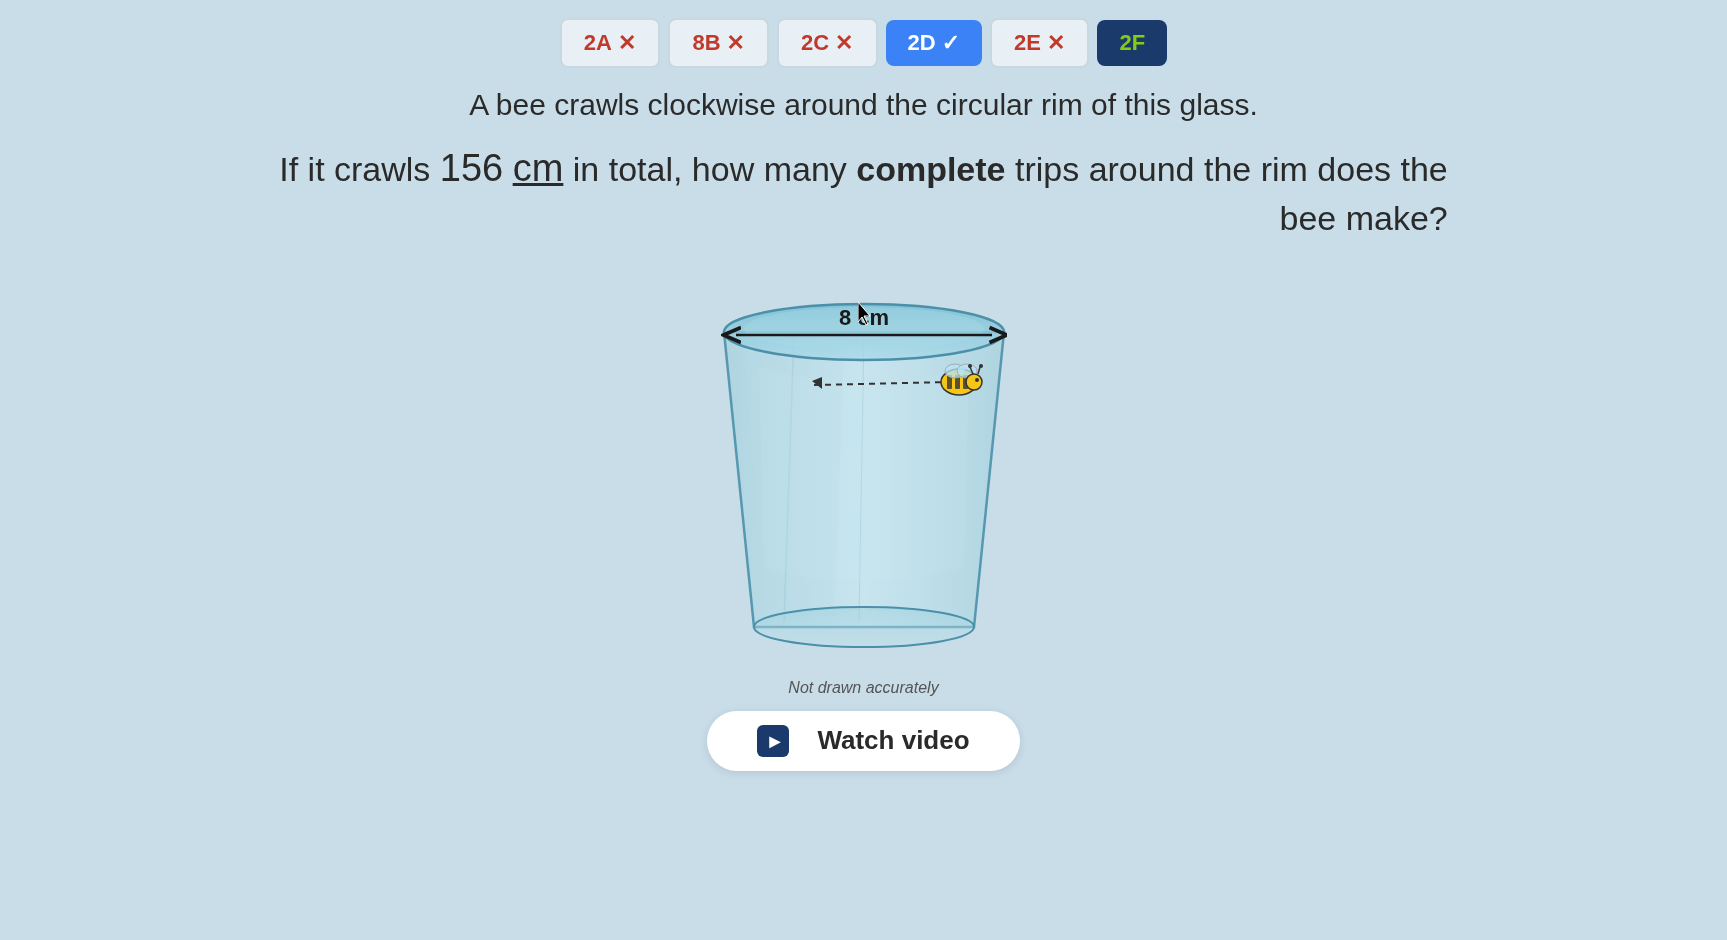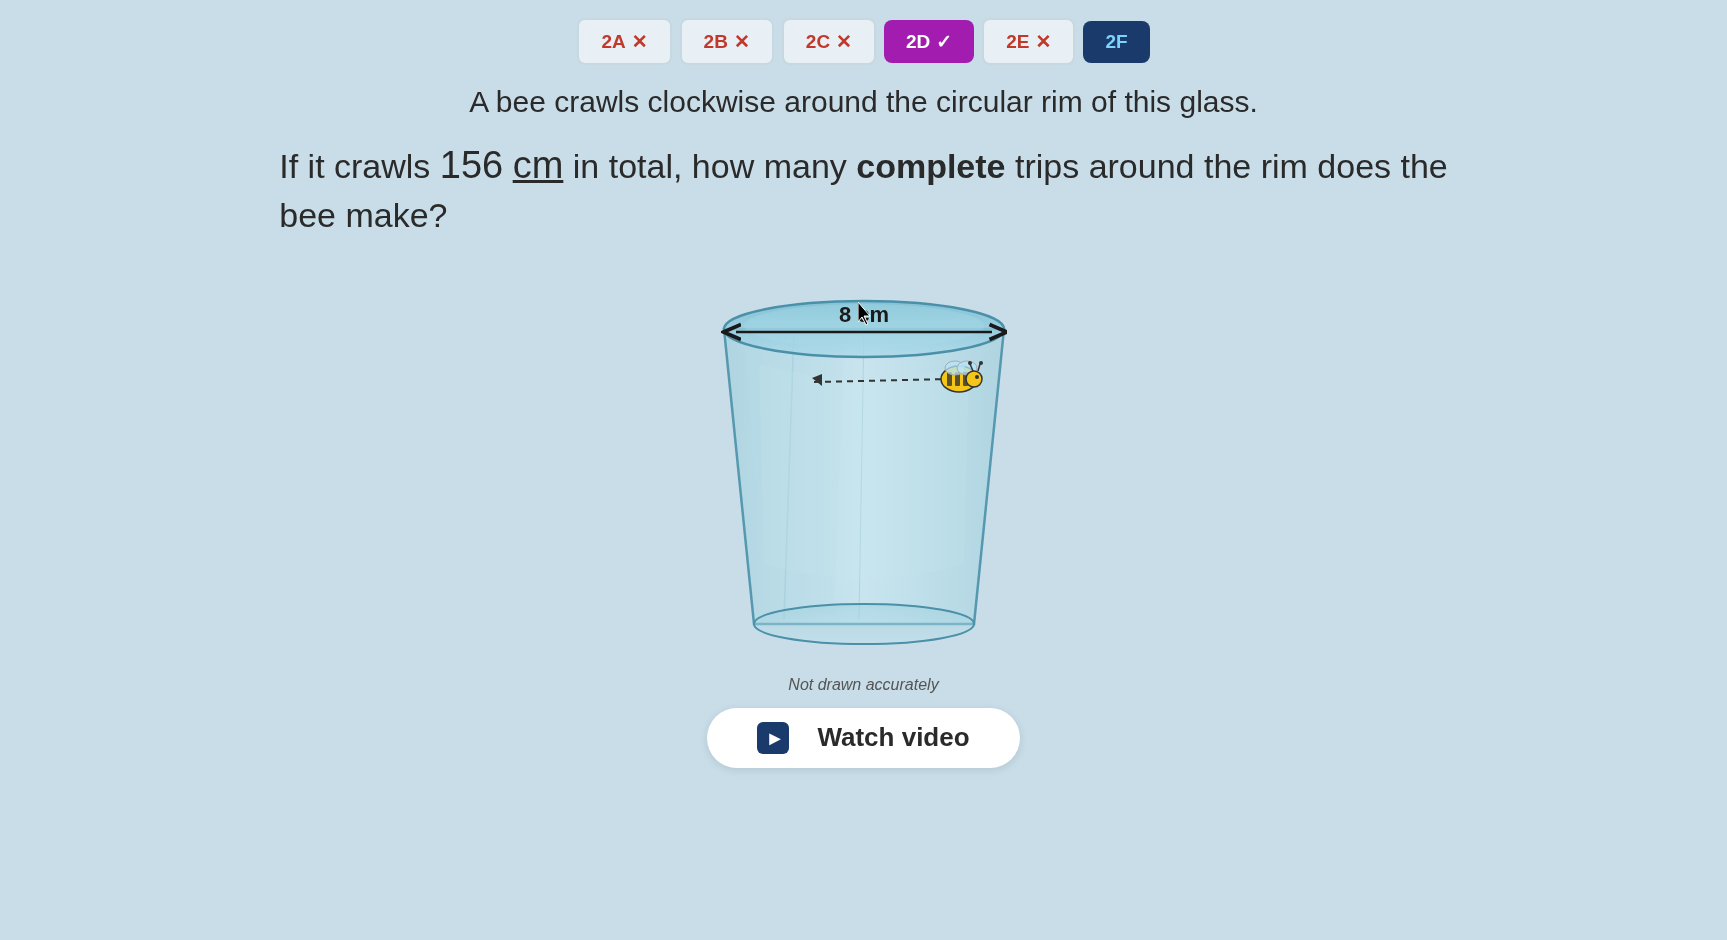--- a/index.html
+++ b/index.html
@@ -20,40 +20,40 @@
       gap: 8px;
       padding: 18px 0 10px 0;
     }
 
     .tab {
       display: flex;
       align-items: center;
       gap: 6px;
       padding: 10px 22px;
       border-radius: 8px;
-      font-size: 19px;
+      font-size: 22px;
       font-weight: 600;
       border: none;
       cursor: pointer;
     }
 
     .tab-inactive {
       background: #e8f0f5;
       color: #c0392b;
       border: 2px solid #c8d8e0;
     }
 
     .tab-active {
-      background: #a21caf;
+      background: #3b82f6;
       color: white;
     }
 
     .tab-current {
       background: #1a3a6b;
-      color: #7dd3fc;
+      color: #84cc16;
     }
 
     .tab-summary {
       background: transparent;
       color: #2196a8;
       font-size: 26px;
       font-weight: 600;
       cursor: pointer;
     }
 
@@ -79,21 +79,21 @@
       font-size: 30px;
       color: #2a2a2a;
       text-align: left;
       margin-bottom: 20px;
       font-weight: 400;
     }
 
     .sub-question {
       font-size: 34px;
       color: #2a2a2a;
-      text-align: left;
+      text-align: right;
       margin-bottom: 24px;
       font-weight: 400;
       line-height: 1.4;
     }
 
     .sub-question .number {
       font-size: 38px;
       font-weight: 500;
     }
 
@@ -177,21 +177,21 @@
 <body>
 
 <div class="nav-tabs">
 
   <button class="tab tab-inactive">
     <span>2A</span>
     <span class="tab-x">✕</span>
   </button>
 
   <button class="tab tab-inactive">
-    <span>2B</span>
+    <span>8B</span>
     <span class="tab-x">✕</span>
   </button>
 
   <button class="tab tab-inactive">
     <span>2C</span>
     <span class="tab-x">✕</span>
   </button>
 
   <button class="tab tab-active">
     <span>2D</span>

